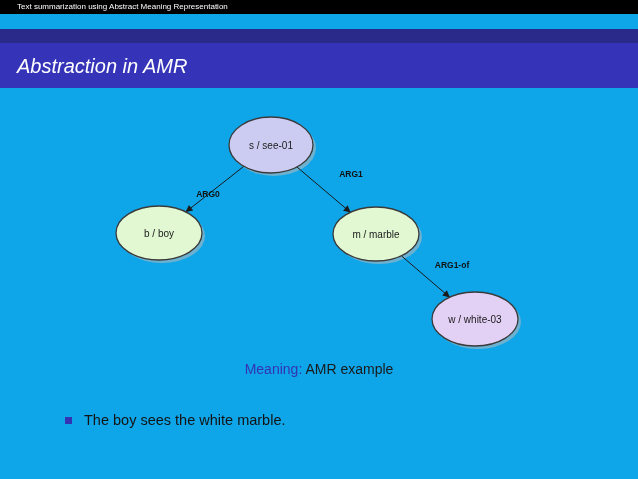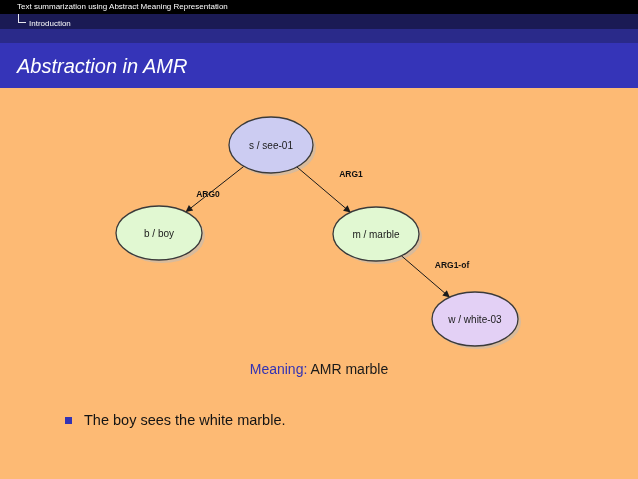--- a/index.html
+++ b/index.html
@@ -1,20 +1,20 @@
 <!DOCTYPE html>
 <html><head>
 <meta charset="utf-8">
 <style>
   html, body { margin: 0; padding: 0; background: #fff; }
   .slide {
     position: relative;
     width: 638px;
     height: 479px;
-    background: #fdba74;
+    background: #0ea5e9;
     overflow: hidden;
     font-family: "Liberation Sans", sans-serif;
   }
   
   .bar1 {
     position: absolute; left: 0; top: 0; width: 638px; height: 14px;
     background: #000000; color: #ffffff;
     font-size: 8px; line-height: 14px; padding-left: 17px; box-sizing: border-box;
     white-space: nowrap;
   }
@@ -74,23 +74,20 @@
 </style>
 </head>
 <body>
 
 <div class="slide">
 
   <div class="bar1">
     <span>Text summarization using Abstract Meaning Representation</span>
   </div>
 
-  <div class="bar2">
-    <span class="tree-connector"></span><span>Introduction</span>
-  </div>
 
   <div class="bar3"></div>
 
   <div class="frametitle-bar">
     <span>Abstraction in AMR</span>
   </div>
 
   <svg class="graph" id="graph-svg" viewBox="0 0 638 479" aria-label="AMR graph">
     <defs>
       <marker id="arrowhead" viewBox="0 0 10 10" refX="9.5" refY="5" markerWidth="9" markerHeight="7" orient="auto-start-reverse">
@@ -120,21 +117,21 @@
       </g>
     <g id="g-labels">
         <text x="208" y="197" text-anchor="middle" font-size="8.5" font-weight="bold" fill="#111111" font-family="&quot;Liberation Sans&quot;, sans-serif">ARG0</text>
         <text x="351" y="177" text-anchor="middle" font-size="8.5" font-weight="bold" fill="#111111" font-family="&quot;Liberation Sans&quot;, sans-serif">ARG1</text>
         <text x="452" y="268" text-anchor="middle" font-size="8.5" font-weight="bold" fill="#111111" font-family="&quot;Liberation Sans&quot;, sans-serif">ARG1-of</text>
       </g>
   </svg>
 
   <div class="caption">
     <span class="prefix">Meaning:</span>
-    <span>AMR marble</span>
+    <span>AMR example</span>
   </div>
 
   <ul class="bullets">
       <li class="bullet-item">
         <span class="bullet-marker"></span>
         <span>The boy sees the white marble.</span>
       </li>
     </ul>
 
 </div>

